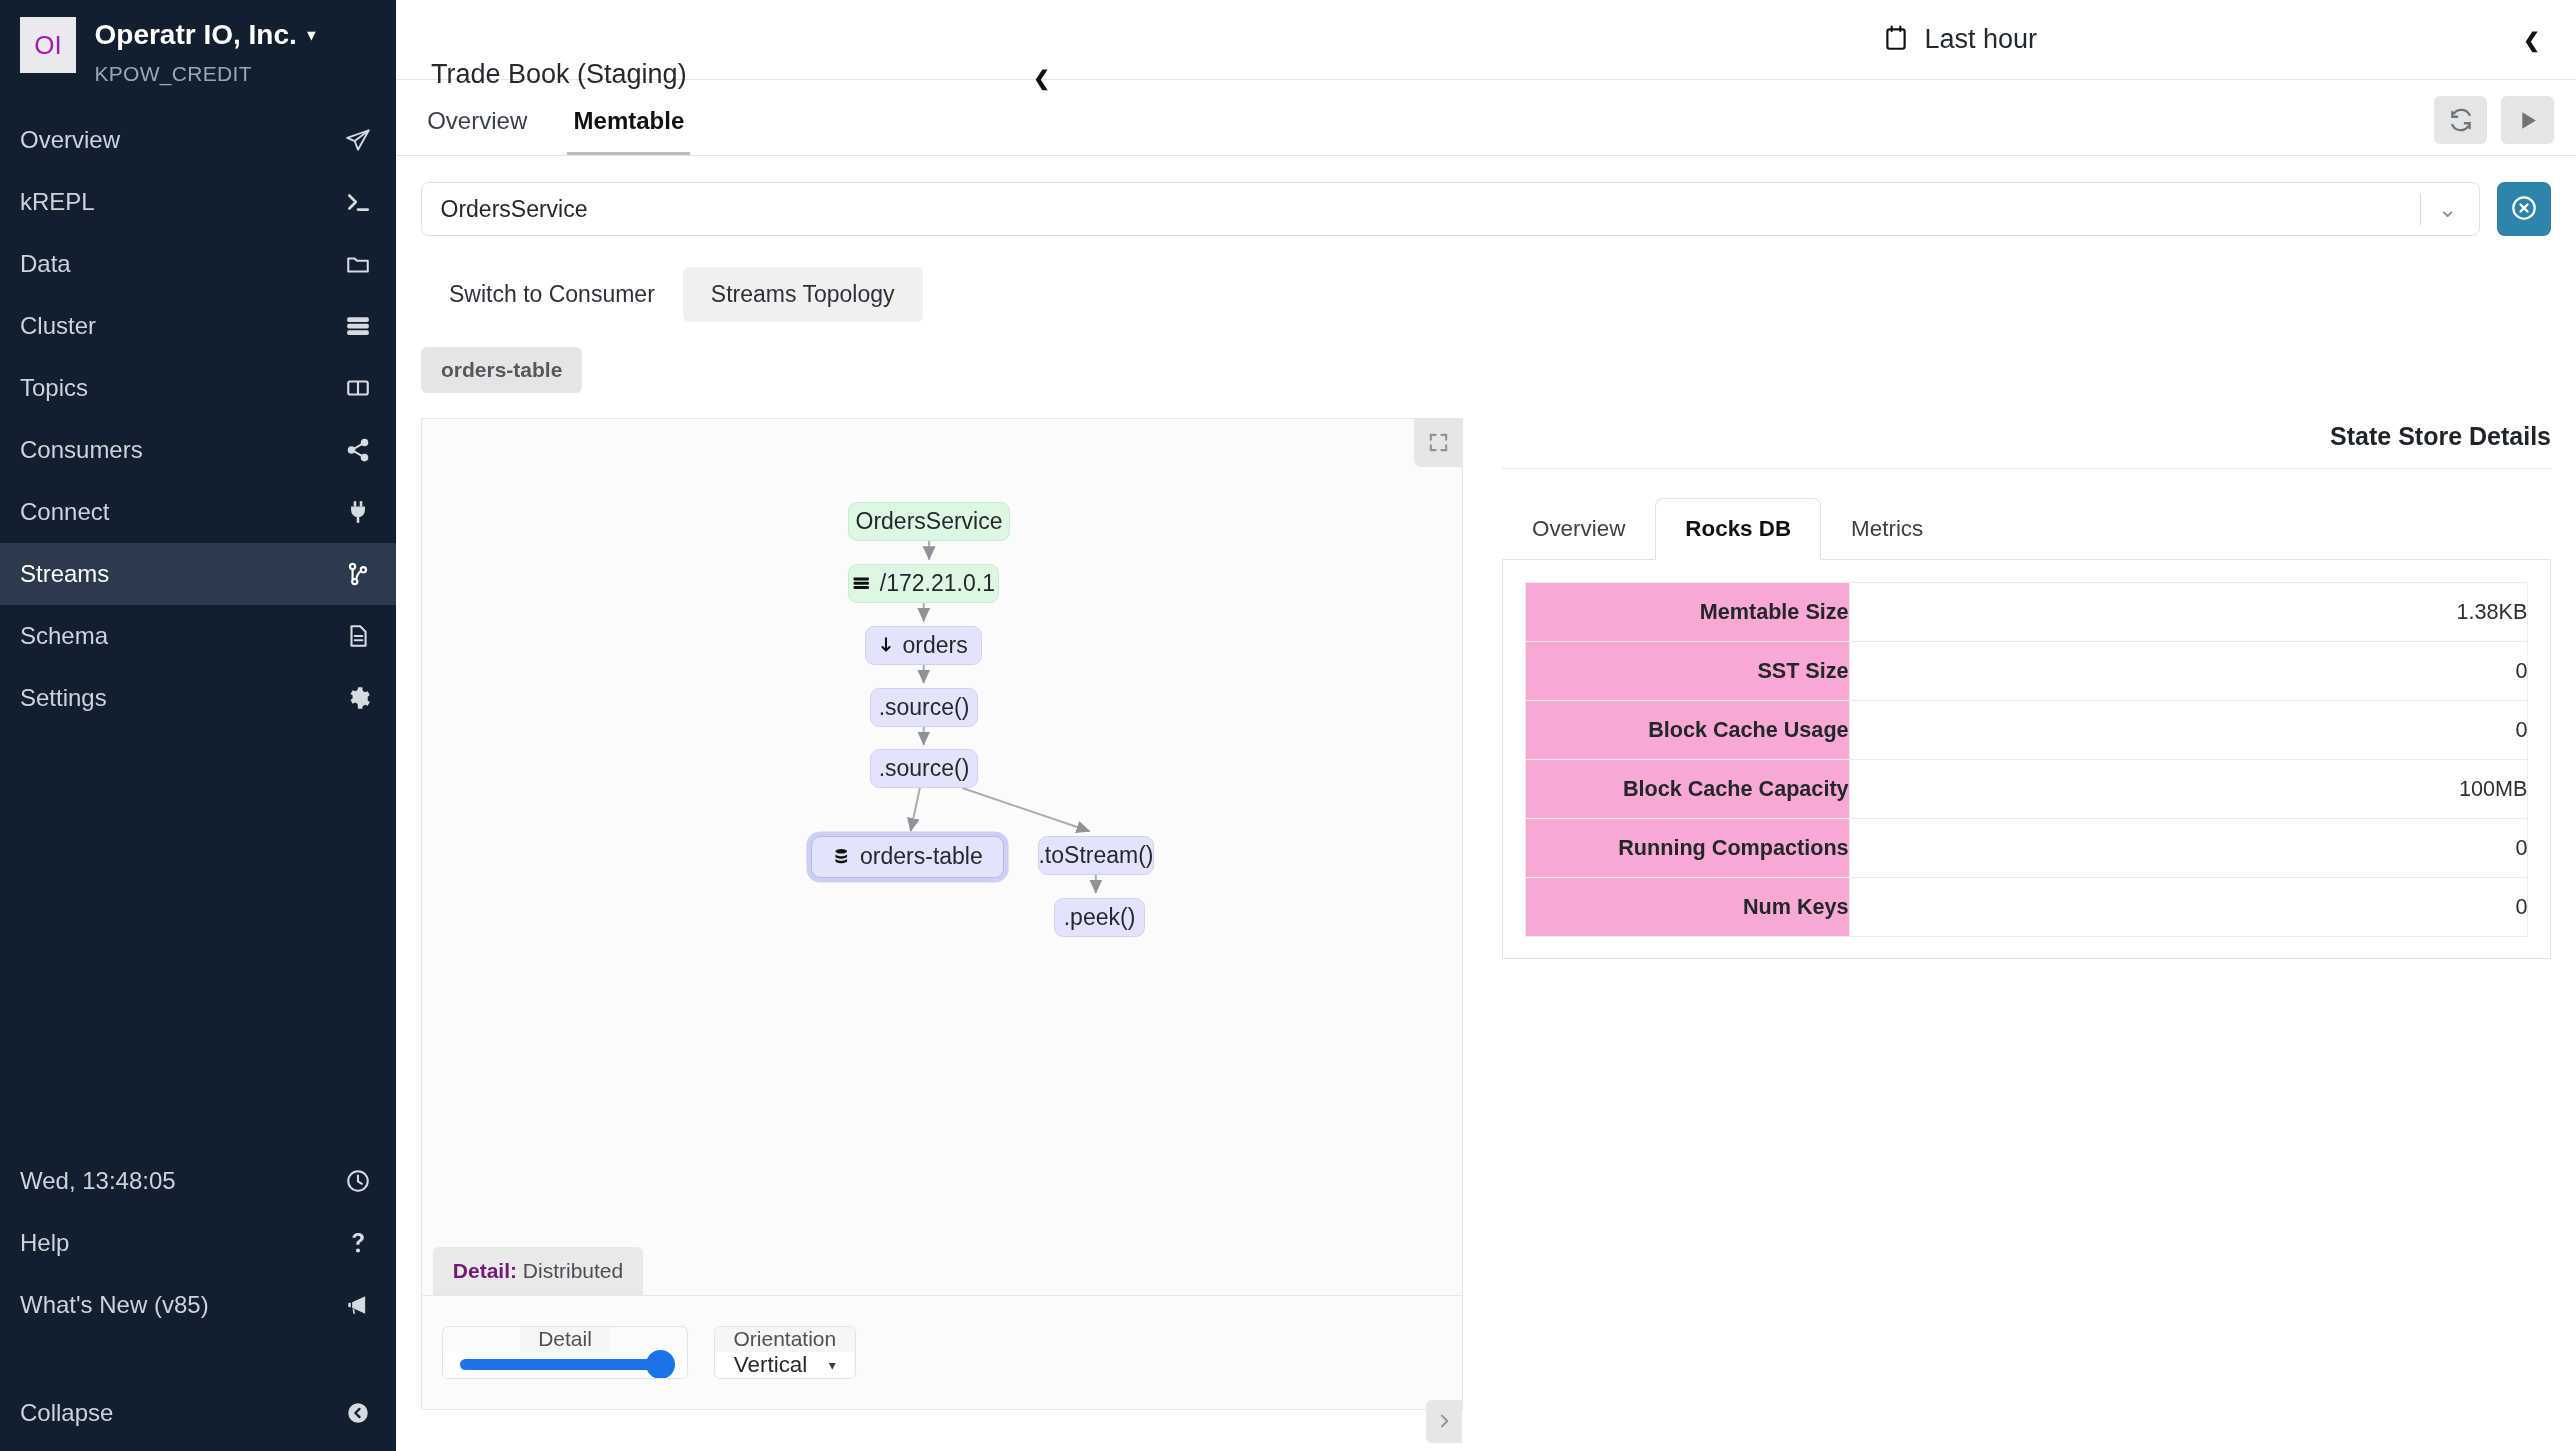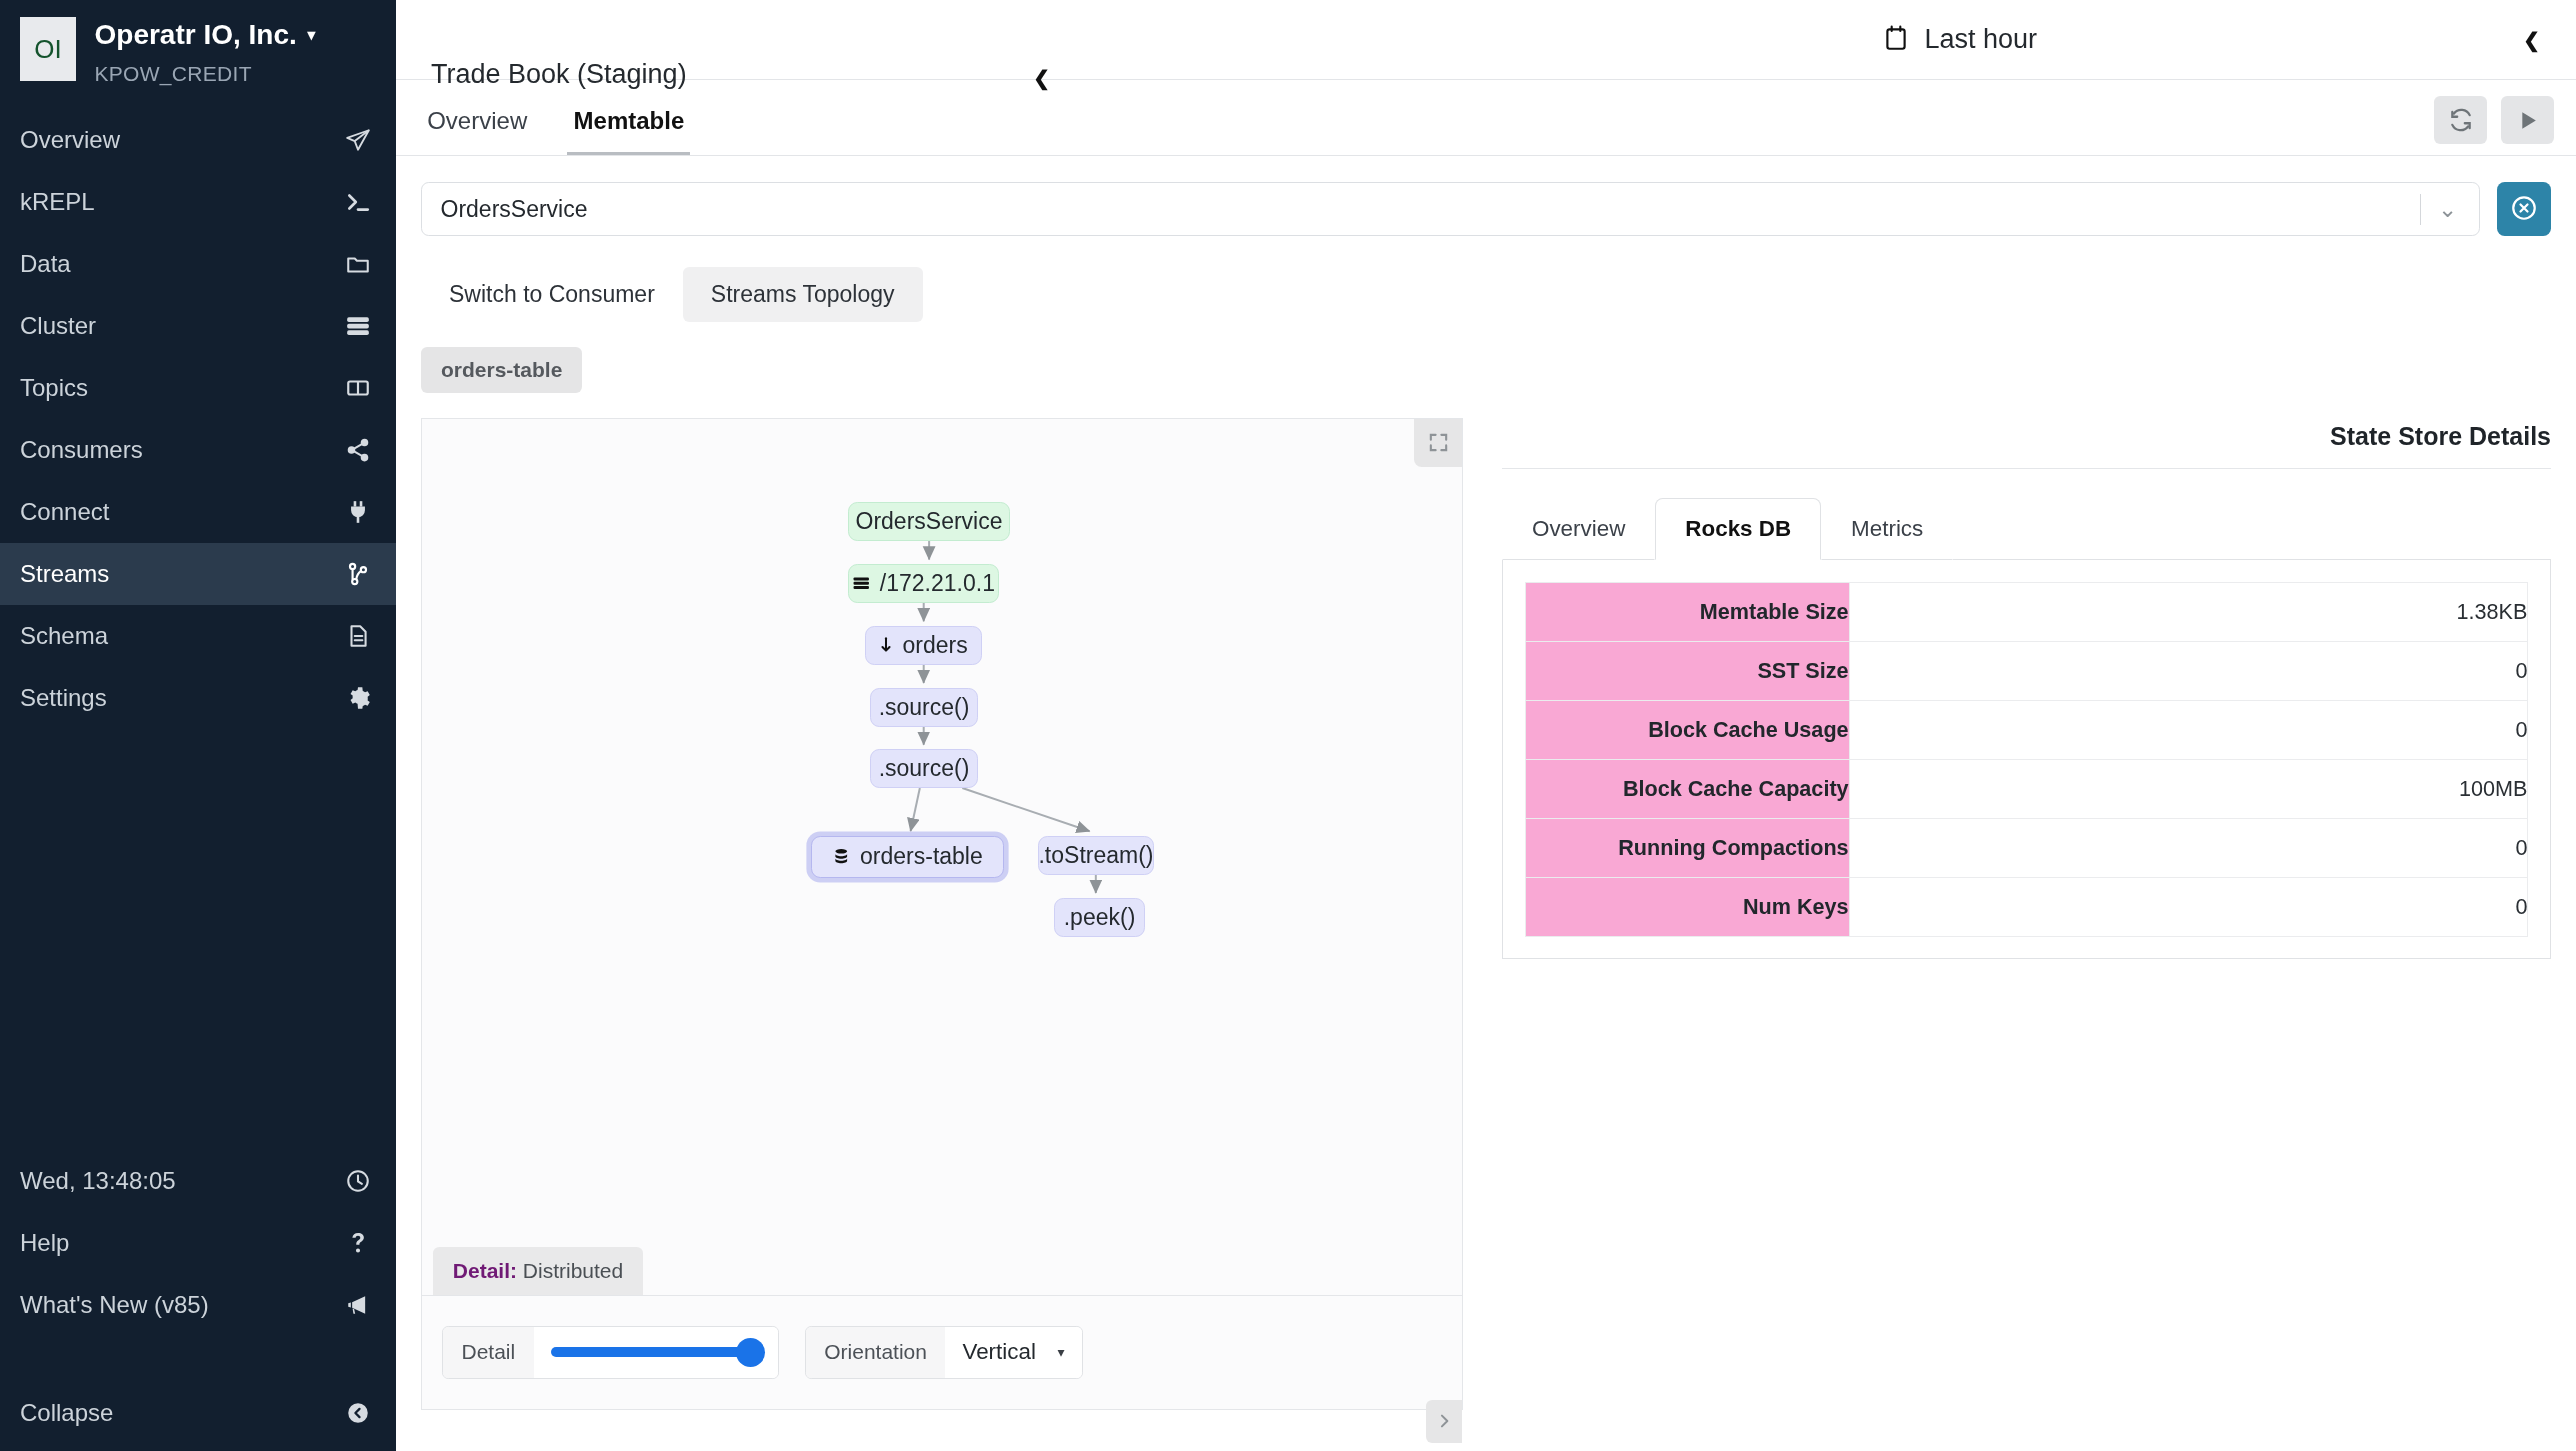--- a/index.html
+++ b/index.html
@@ -14,21 +14,21 @@
   
   .sidebar {
     width: 396px; height: 1452px;
     background: #121f2f;
     color: #d6dbe1;
     display: flex; flex-direction: column;
     flex: 0 0 396px;
   }
   .brand { display: flex; align-items: flex-start; padding: 17px 20px 0 20px; height: 86px; }
   .brand-logo {
-    width: 56px; height: 64px; background: #e8eaed; color: #14532d;
+    width: 56px; height: 56px; background: #e8eaed; color: #a21caf;
     display: flex; align-items: center; justify-content: center;
     font-size: 26px; letter-spacing: 0px; flex: 0 0 56px;
   }
   .brand-text { margin-left: 18.5px; padding-top: 1.5px; }
   .brand-title {
     font-size: 28px; font-weight: bold; color: #ffffff;
     display: flex; align-items: center; line-height: 1.15;
   }
   .brand-caret { margin-left: 10.8px; font-size: 15.4px; color:#fff; }
   .brand-sub { font-size: 21px; color: #9aa6b4; margin-top: 11px; letter-spacing: 0.3px; }
@@ -148,21 +148,21 @@
   .detailtab {
     position:absolute; left: 10.8px; bottom: 114px;
     background:#e9e9ea; font-size: 21px; color:#4a4f54; padding: 11.6px 20px;
     border-top-left-radius: 6.2px; border-top-right-radius: 6.2px;
   }
   .detailtab b { color:#701a75; }
   .detailtools {
     position:absolute; left: 0; bottom: 0; width:100%; height: 114px;
     border-top: 0.8px solid #e4e6e9; display:flex; align-items:center; padding-left: 20px; gap: 26px;
   }
-  .grp { display:flex; align-items:center; border:0.8px solid #e0e2e5; border-radius: 6.2px; overflow:hidden; height: 53px;}
+  .grp { display:flex; align-items:center; border:0.8px solid #e0e2e5; border-radius: 6.2px; overflow:hidden; height: 53px; flex-direction: column;}
   .grp-label { background:#f6f6f7; font-size: 21px; color:#4c5157; padding: 0 18.5px; height:100%; display:flex; align-items:center; }
   .grp-body { padding: 0 17px; height:100%; display:flex; align-items:center; background:#fff; }
   .slider { width: 210px; height: 100%; display:flex; align-items:center; position: relative; }
   .slider-track { width: 100%; height: 10.8px; background:#1a73e8; border-radius: 7.7px; }
   .slider-thumb { position:absolute; right: -4.6px; width: 29px; height: 29px; border-radius: 50%; background:#1a73e8; }
   .grp-sel { display:flex; align-items:center; gap: 21.6px; font-size: 22.4px; color:#24292e; }
   .grp-sel .tri { font-size: 14px; color:#3a3f45; }
 
   
   .detailspane { flex: 1 1 auto; min-width: 0; padding-top: 4.6px; text-align: right; }

